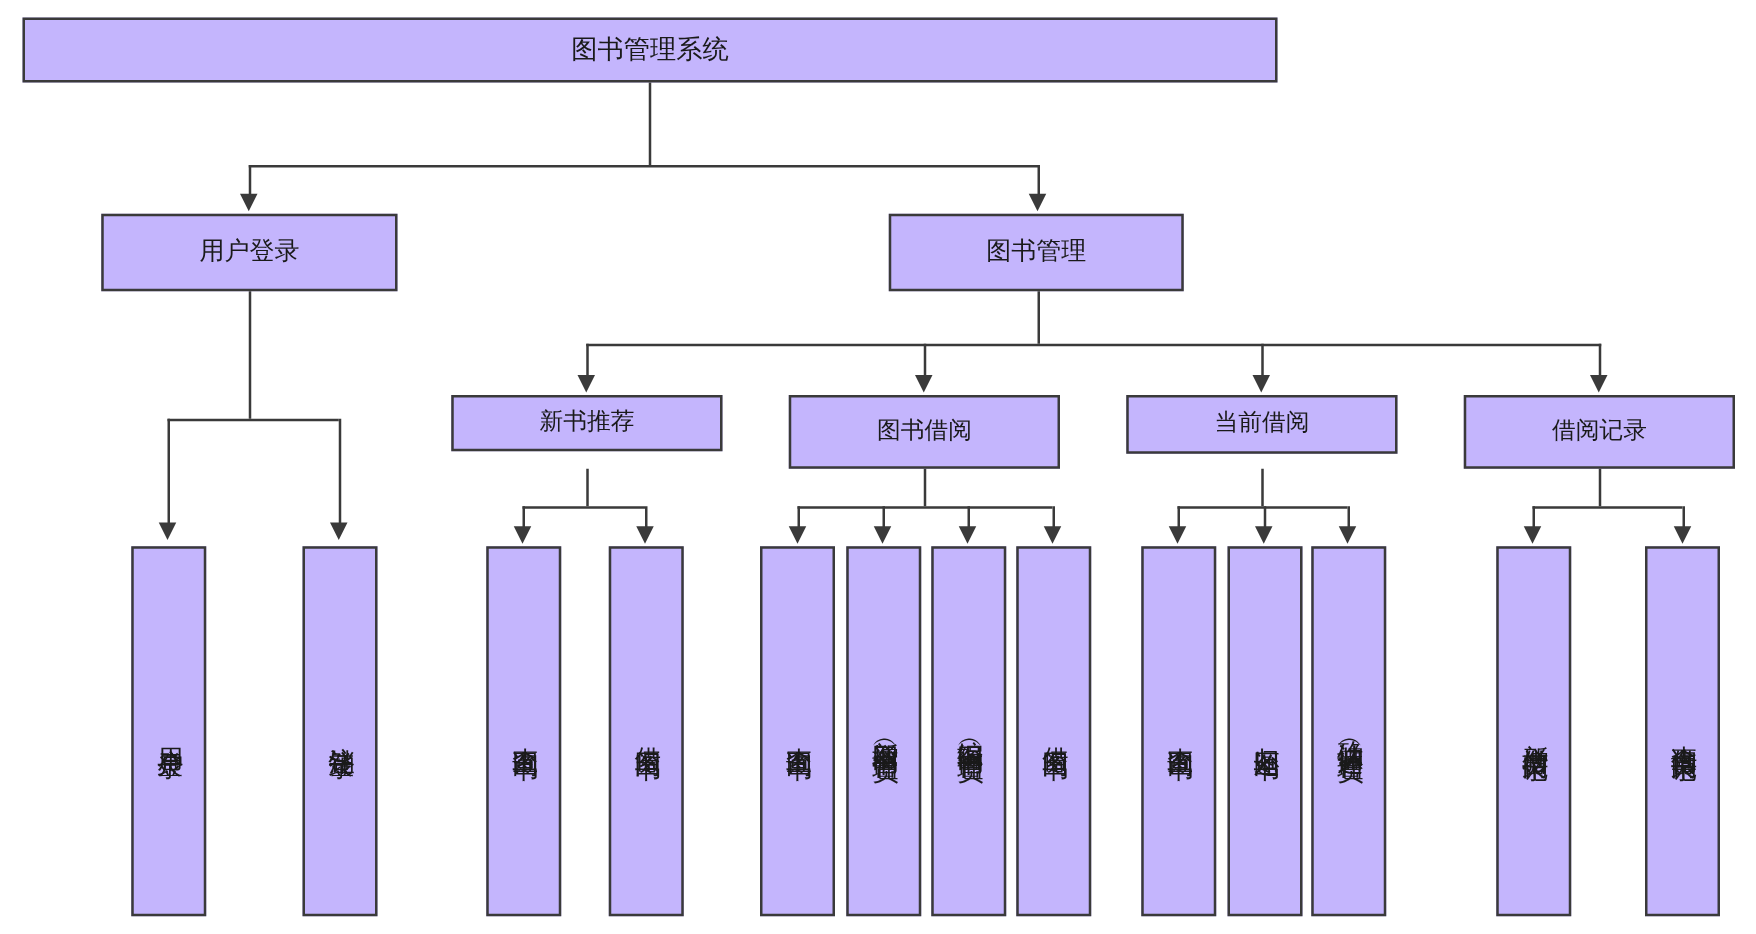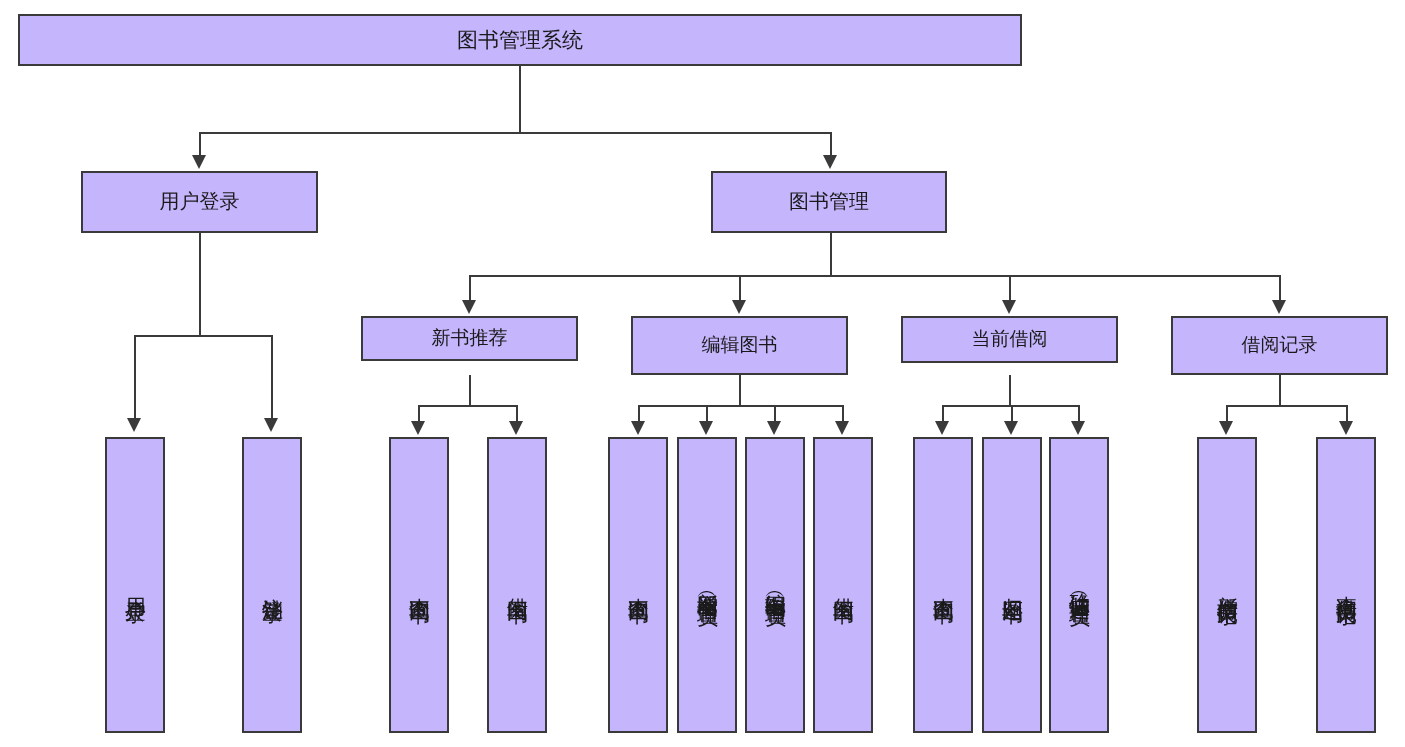--- a/index.html
+++ b/index.html
@@ -122,21 +122,21 @@
   <div class="arrow" style="left:732px; top:300px;"></div>
   <div class="vline" style="left:1009px; top:275px; height:27px;"></div>
   <div class="arrow" style="left:1002px; top:300px;"></div>
   <div class="vline" style="left:1279px; top:275px; height:27px;"></div>
   <div class="arrow" style="left:1272px; top:300px;"></div>
 
   <div class="node lvl2" style="left:361px; top:316px; width:217px; height:45px;">
     <span class="lbl">新书推荐</span>
   </div>
   <div class="node lvl2" style="left:631px; top:316px; width:217px; height:59px;">
-    <span class="lbl">编辑图书</span>
+    <span class="lbl">图书借阅</span>
   </div>
   <div class="node lvl2" style="left:901px; top:316px; width:217px; height:47px;">
     <span class="lbl">当前借阅</span>
   </div>
   <div class="node lvl2" style="left:1171px; top:316px; width:217px; height:59px;">
     <span class="lbl">借阅记录</span>
   </div>
 
   <div class="vline" style="left:469px; top:375px; height:30px;"></div>
   <div class="hline" style="left:418px; top:405px; width:98px;"></div>

